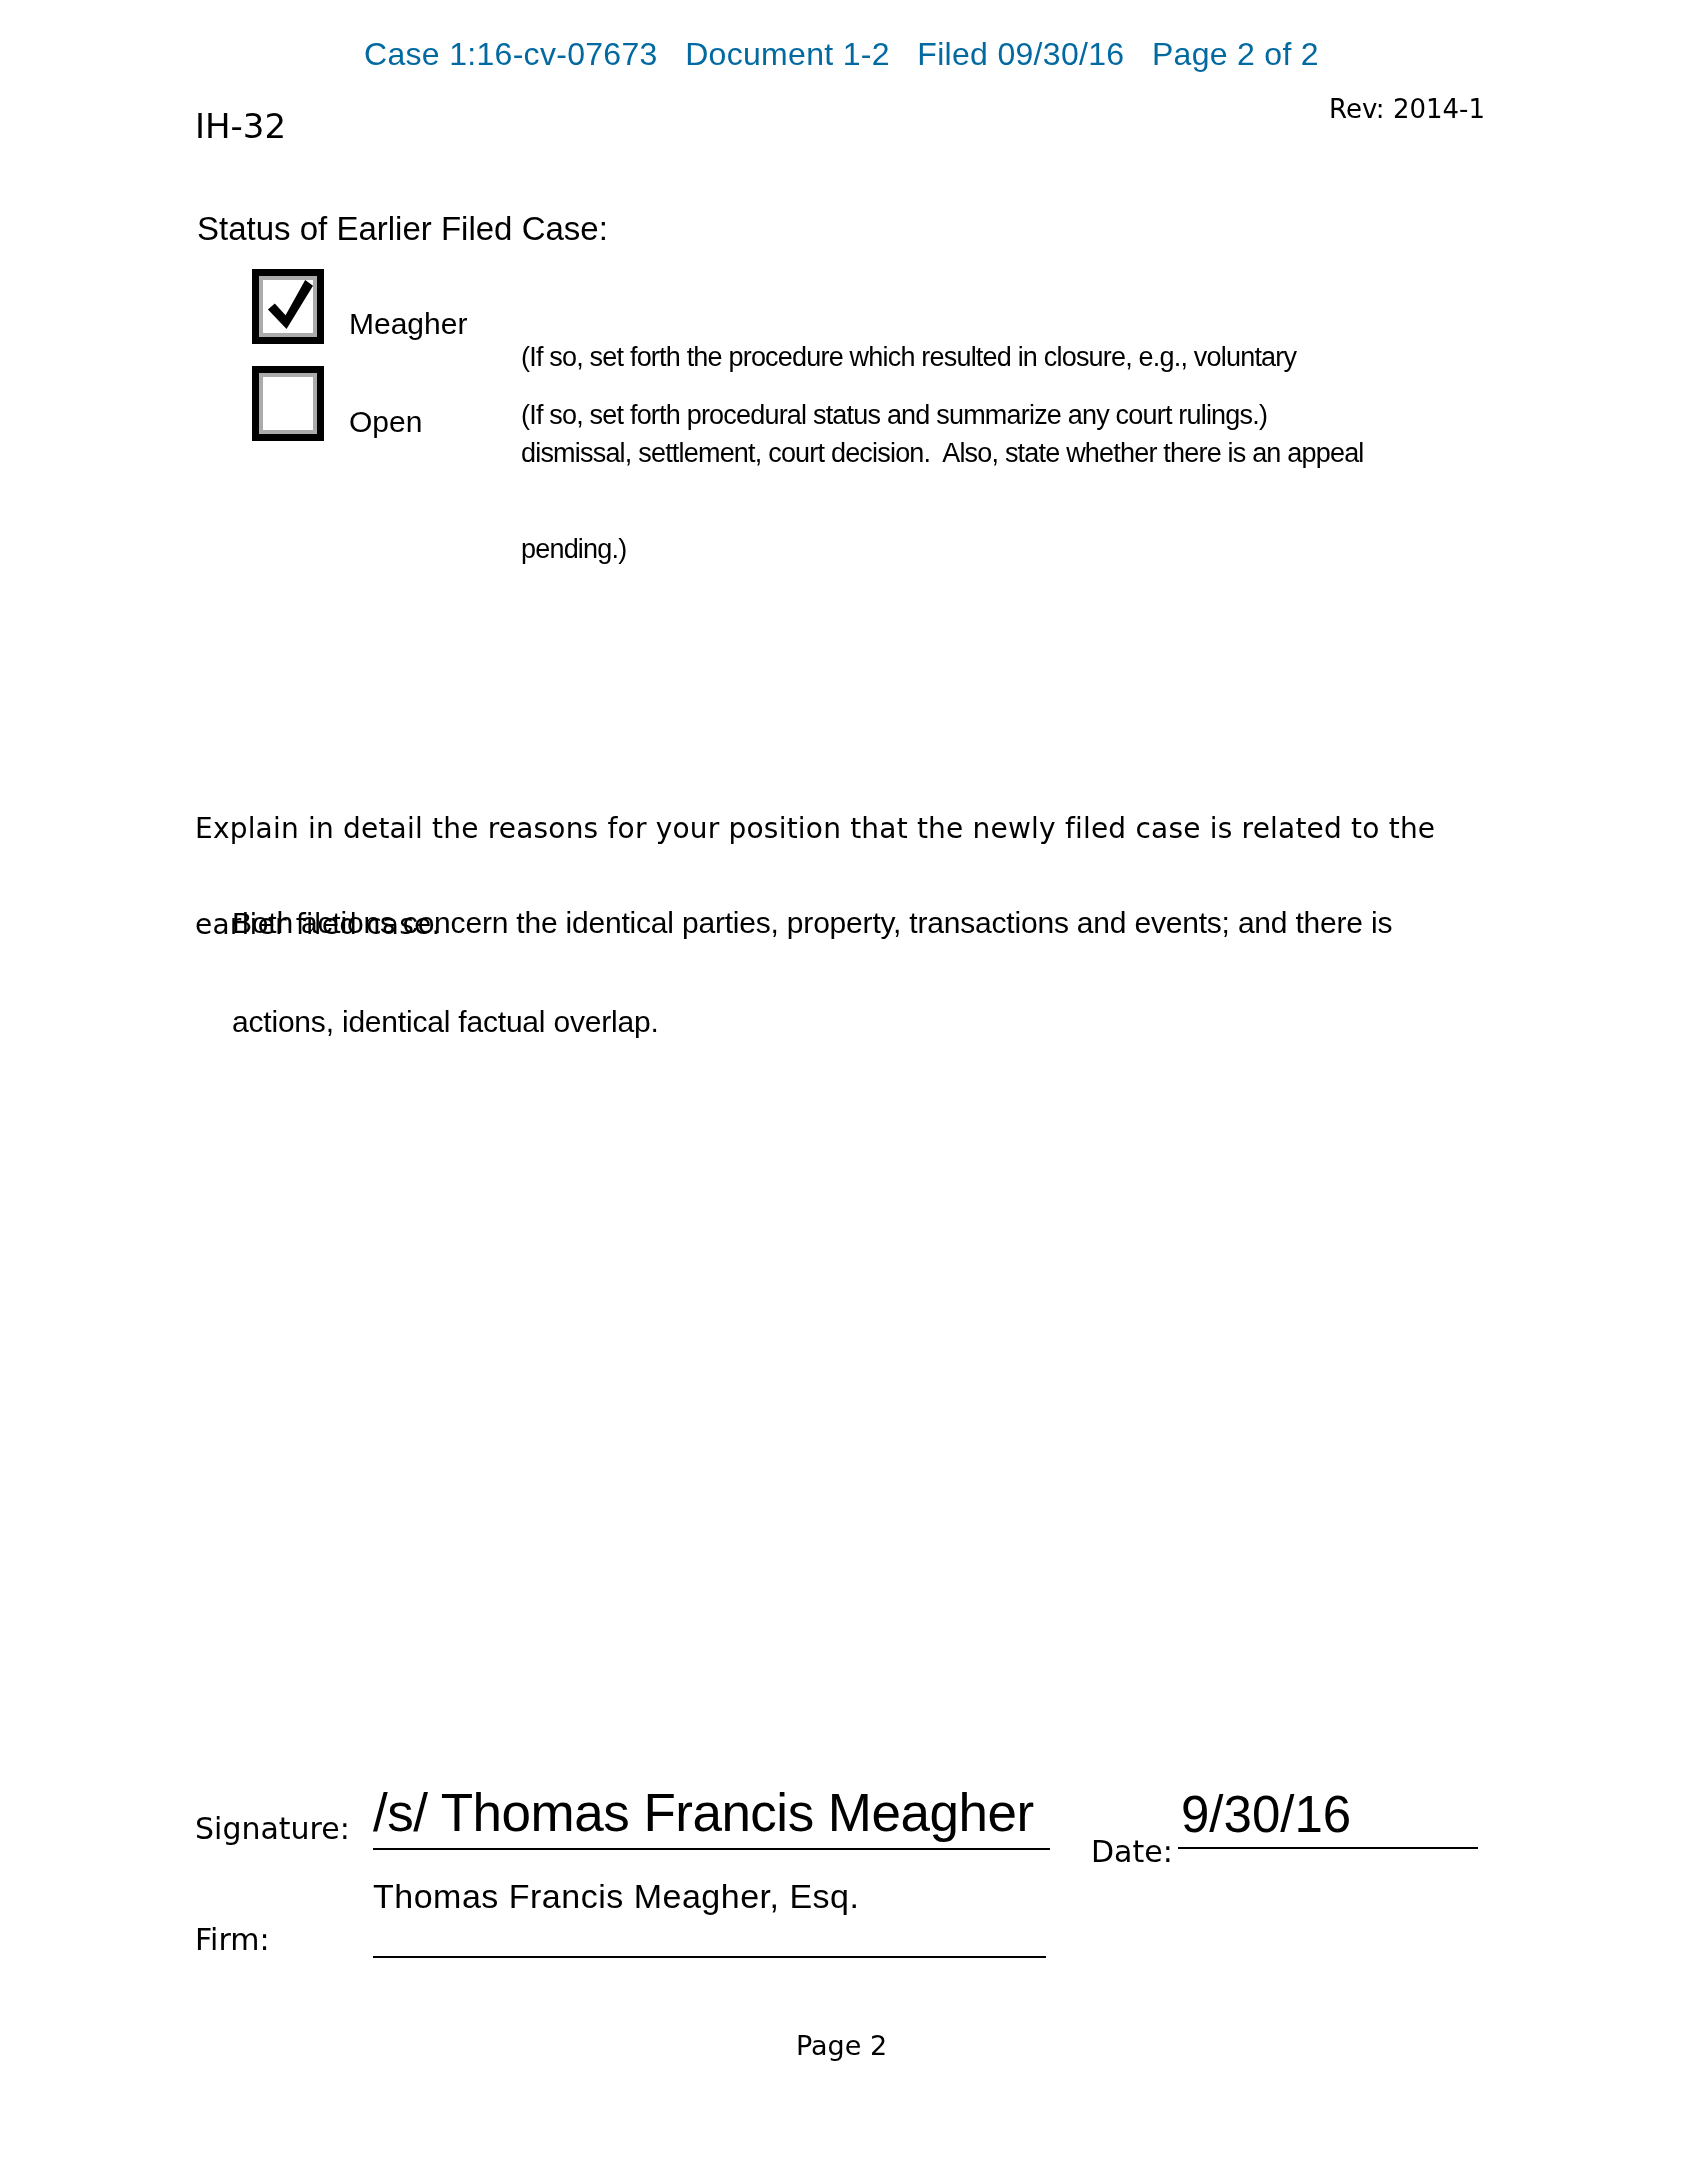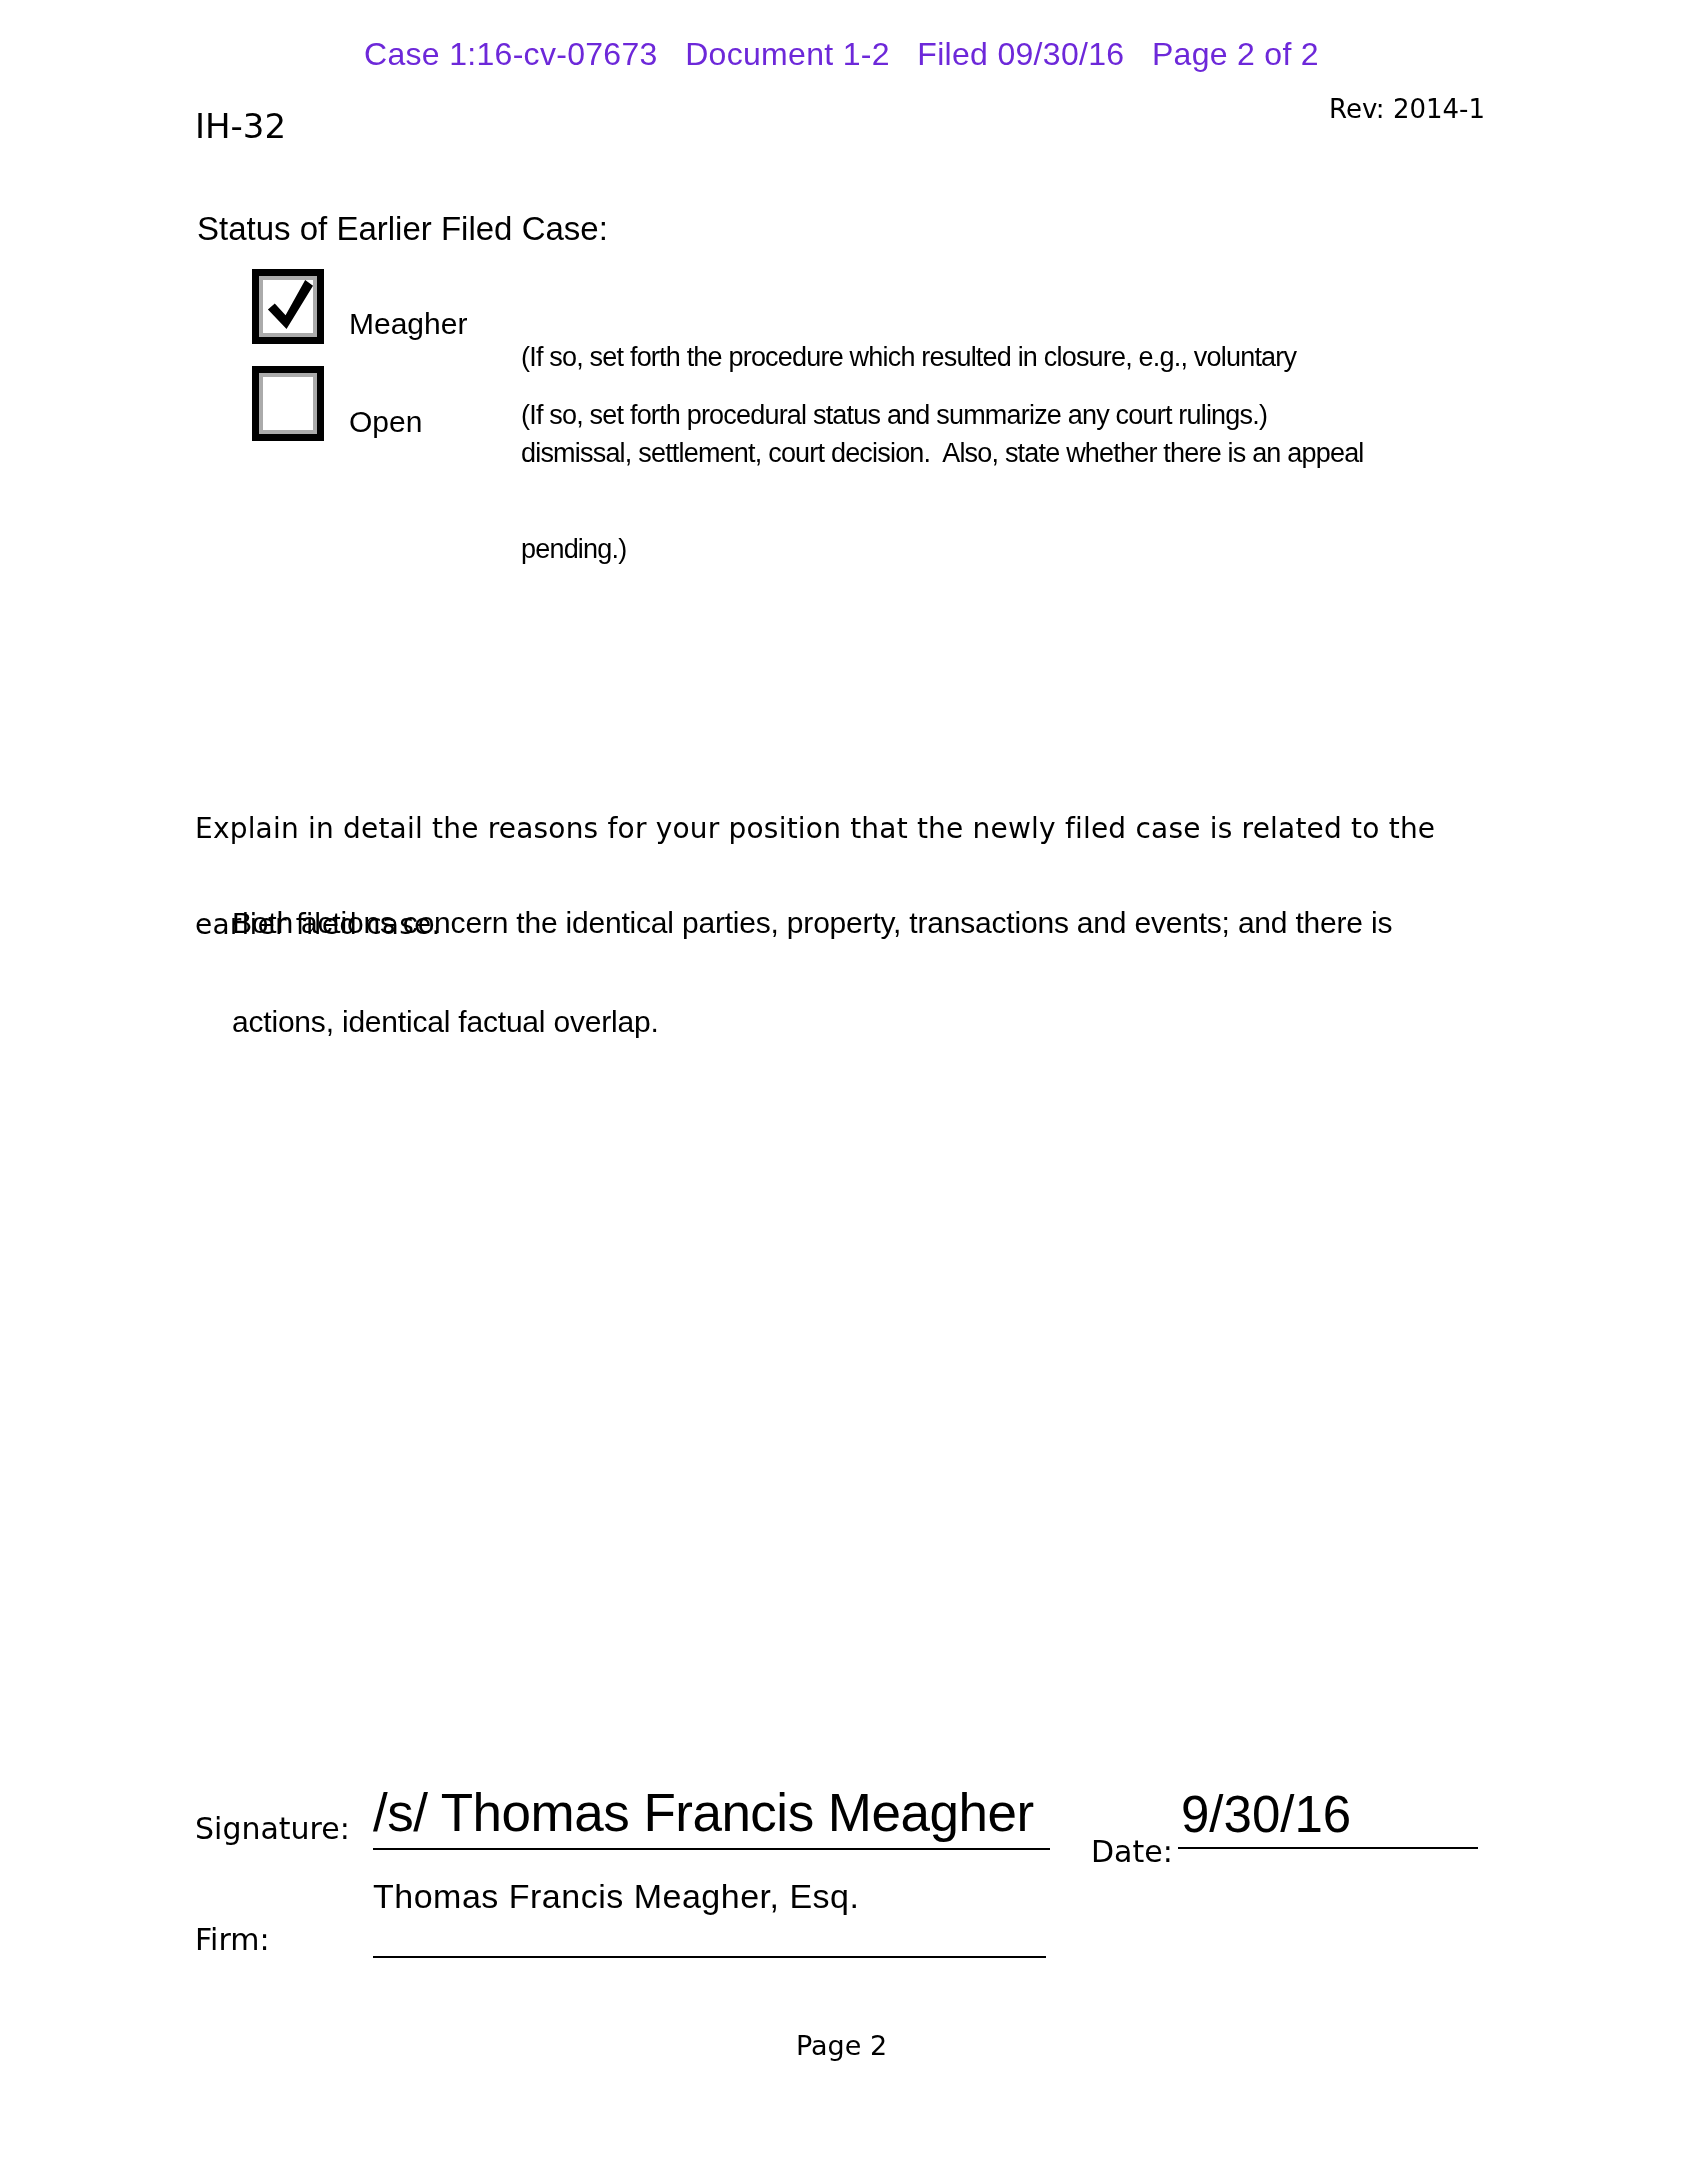--- a/index.html
+++ b/index.html
@@ -52,21 +52,21 @@
   .date-line { left:1178px; top:1847px; width:300px; }
   .firm-line { left:373px; top:1956px; width:673px; }
 
   .page-num { left:0; right:0; top:2030px; text-align:center; font-size:27px; }
 </style>
 </head>
 <body>
 
 <div id="page">
 
-  <div class="abs stamp arial" style="color: #6d28d9;">Case 1:16-cv-07673   Document 1-2   Filed 09/30/16   Page 2 of 2</div>
+  <div class="abs stamp arial" style="color: #0369a1;">Case 1:16-cv-07673   Document 1-2   Filed 09/30/16   Page 2 of 2</div>
 
   <div class="abs form-id formfont">IH-32</div>
   <div class="abs revision formfont">Rev: 2014-1</div>
 
   <div class="abs status-title arial">Status of Earlier Filed Case:</div>
 
   <div class="checkbox cb-closed">
     <div class="checkbox-inner">
       <svg class="check-icon" viewBox="0 0 51 54" xmlns="http://www.w3.org/2000/svg">
         <polygon points="4,32 11,26 22,38 42,2 50,8 23,52" fill="#000"></polygon>

